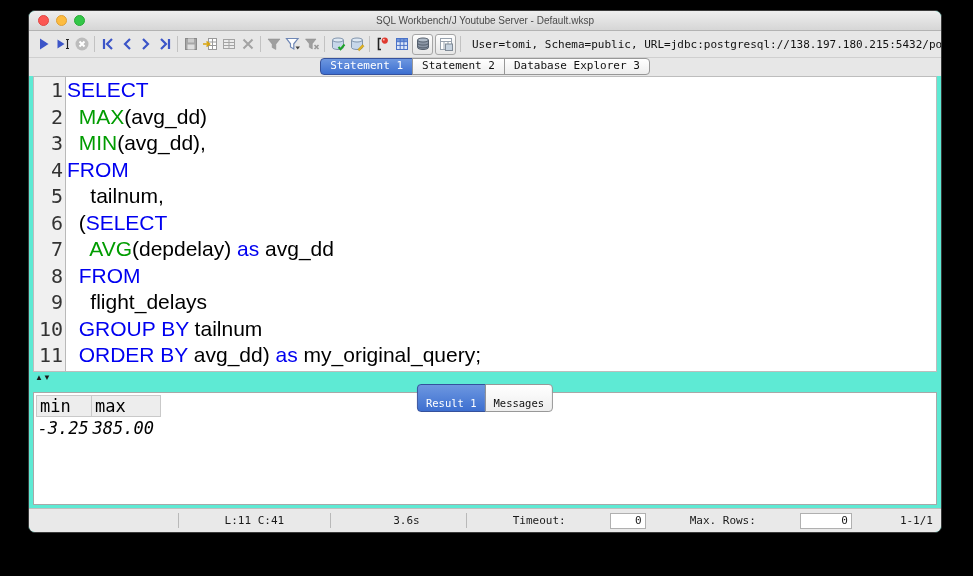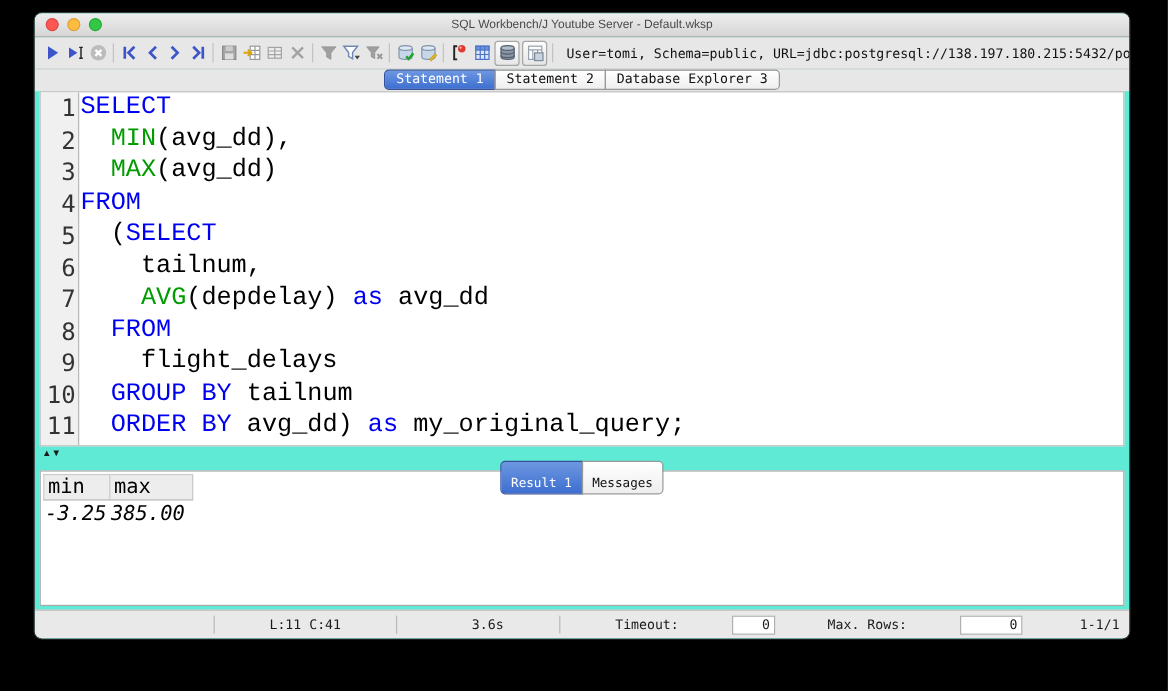--- a/index.html
+++ b/index.html
@@ -32,21 +32,21 @@
     margin-left:-1px;line-height:12px;white-space:nowrap;}
   .seg-tab:first-child{border-radius:4px 0 0 4px;margin-left:0;}
   .seg-tab:last-child{border-radius:0 4px 4px 0;}
   .seg-tab.active{background:linear-gradient(#6d97e0,#3d6fd0);color:#fff;border-color:#35519c;}
   
   .editor{flex:none;height:296px;margin:0 4px;background:#fff;border:1px solid #bdbdbd;
     box-sizing:border-box;display:flex;overflow:hidden;}
   .gutter{width:31px;flex:none;background:#f0f0f0;border-right:1px solid #b9b9b9;
     font-family:"DejaVu Sans Mono",monospace;font-size:20px;color:#333;text-align:right;}
   .gutter .ln{height:26.5px;line-height:26.5px;padding-right:2px;}
-  .code{flex:1;font-family:Liberation Mono, monospace;font-size:21px;color:#000;padding-left:1px;}
+  .code{flex:1;font-family:Liberation Sans, sans-serif;font-size:21px;color:#000;padding-left:1px;}
   .code-line{height:26.5px;line-height:26.5px;white-space:pre;}
   .seg-kw{color:#0000f0;}
   .seg-fn{color:#009c00;}
   
   .splitter{height:12px;flex:none;display:flex;align-items:center;padding-left:6px;}
   .split-handle{font-size:8px;color:#1a1a1a;letter-spacing:0px;line-height:8px;cursor:row-resize;}
   
   .result-area{flex:1;margin:0 4px;position:relative;}
   .result-tabs{position:absolute;top:0px;left:50%;transform:translateX(-50%);z-index:2;display:flex;}
   .result-tabs .seg-tab{font-size:10.5px;padding:12px 8px 1px;line-height:13px;}
@@ -284,25 +284,25 @@
         <div class="ln">5</div>
         <div class="ln">6</div>
         <div class="ln">7</div>
         <div class="ln">8</div>
         <div class="ln">9</div>
         <div class="ln">10</div>
         <div class="ln">11</div>
       </div>
     <div class="code">
         <div class="code-line"><span class="seg-kw">SELECT</span></div>
+        <div class="code-line"><span>  </span><span class="seg-fn">MAX</span><span>(avg_dd)</span></div>
         <div class="code-line"><span>  </span><span class="seg-fn">MIN</span><span>(avg_dd),</span></div>
-        <div class="code-line"><span>  </span><span class="seg-fn">MAX</span><span>(avg_dd)</span></div>
         <div class="code-line"><span class="seg-kw">FROM</span></div>
+        <div class="code-line"><span>    tailnum,</span></div>
         <div class="code-line"><span>  (</span><span class="seg-kw">SELECT</span></div>
-        <div class="code-line"><span>    tailnum,</span></div>
         <div class="code-line"><span>    </span><span class="seg-fn">AVG</span><span>(depdelay) </span><span class="seg-kw">as</span><span> avg_dd</span></div>
         <div class="code-line"><span>  </span><span class="seg-kw">FROM</span></div>
         <div class="code-line"><span>    flight_delays</span></div>
         <div class="code-line"><span>  </span><span class="seg-kw">GROUP BY</span><span> tailnum</span></div>
         <div class="code-line"><span>  </span><span class="seg-kw">ORDER BY</span><span> avg_dd) </span><span class="seg-kw">as</span><span> my_original_query;</span></div>
       </div>
   </div>
 
   <div class="splitter">
     <span class="split-handle">▲▼</span>

